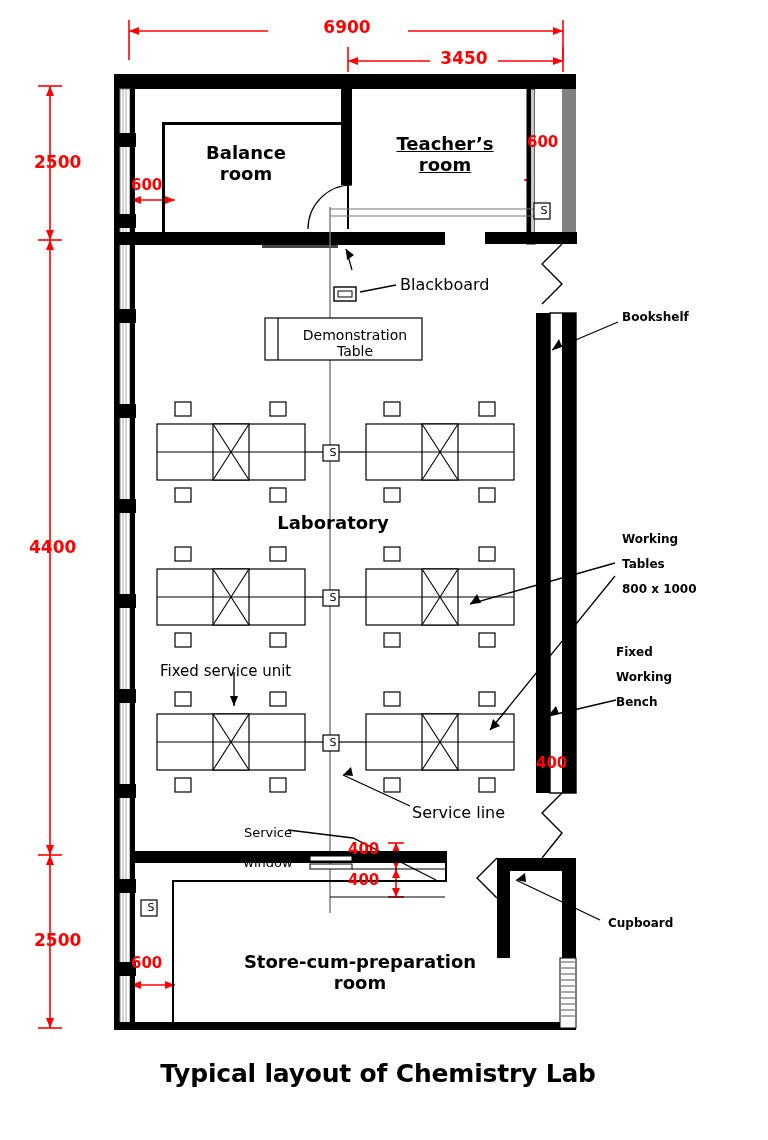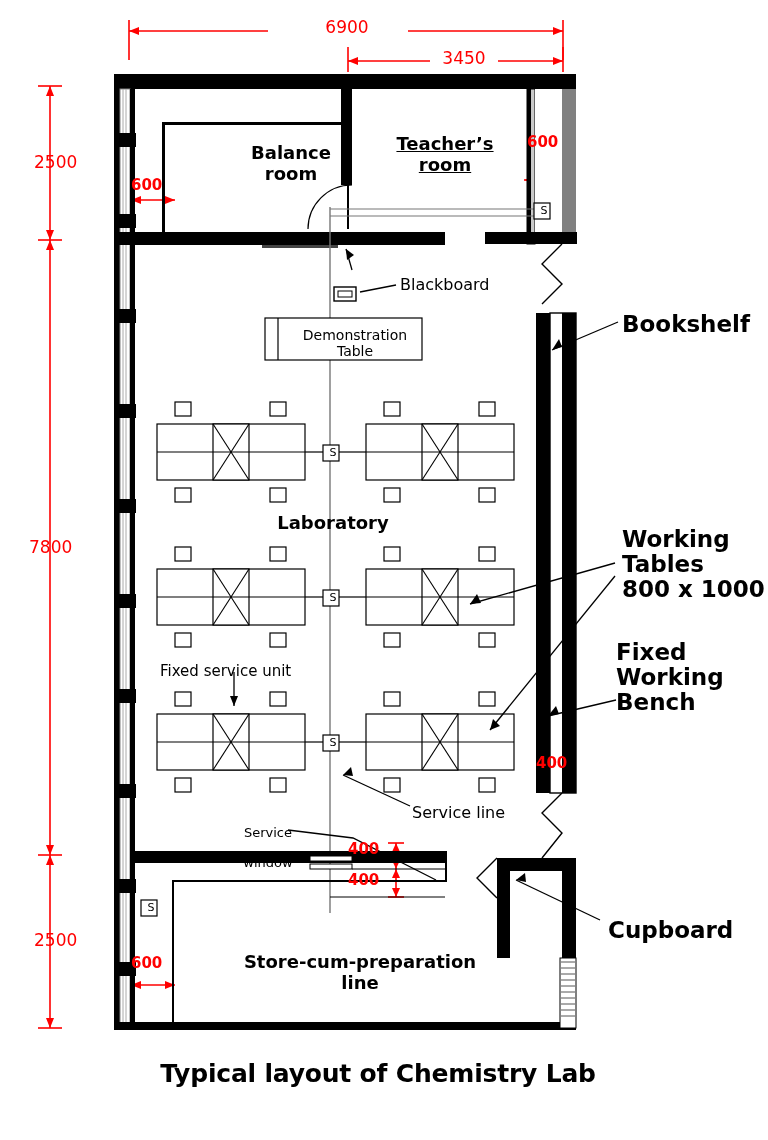--- a/index.html
+++ b/index.html
@@ -2,23 +2,23 @@
 <html><head>
 <meta charset="utf-8">
 <style>
   html,body{margin:0;padding:0;background:#ffffff;}
   body{width:768px;height:1140px;position:relative;font-family:"DejaVu Sans",sans-serif;overflow:hidden;}
   #canvas{position:absolute;left:0;top:0;width:768px;height:1140px;}
   .lbl{position:absolute;font-family:"DejaVu Sans",sans-serif;color:#000;white-space:pre;line-height:1.15;}
   .ctr{text-align:center;}
   .title{font-size:25px;font-weight:bold;letter-spacing:-0.2px;}
   .roomname{font-size:18px;font-weight:bold;}
-  .callout{font-size:23px;font-weight:bold;}
+  .callout{font-size:12px;font-weight:bold;}
   .small{font-size:14px;}
-  .dim{font-size:17px;font-weight:normal;color:#ff0000;}
+  .dim{font-size:17px;font-weight:bold;color:#ff0000;}
   .dimsm{font-size:15px;font-weight:bold;color:#ff0000;}
 </style>
 </head>
 <body>
 
 <svg id="canvas" viewBox="0 0 768 1140">
 
   <g stroke="#ff0000" stroke-width="1.6" fill="none">
 
     <line x1="129" y1="20" x2="129" y2="60"></line>
@@ -274,36 +274,36 @@
     <rect x="323" y="445" width="16" height="16" fill="#fff" stroke="#000" stroke-width="1.2"></rect>
     <rect x="323" y="590" width="16" height="16" fill="#fff" stroke="#000" stroke-width="1.2"></rect>
     <rect x="323" y="735" width="16" height="16" fill="#fff" stroke="#000" stroke-width="1.2"></rect>
     <rect x="141" y="900" width="16" height="16" fill="#fff" stroke="#000" stroke-width="1.2"></rect>
   </g>
 </svg>
 
 <div class="lbl dim ctr" style="left:297px;top:18px;width:100px;">6900</div>
 <div class="lbl dim ctr" style="left:414px;top:49px;width:100px;">3450</div>
 <div class="lbl dim" style="left:34px;top:153px;">2500</div>
-<div class="lbl dim" style="left:29px;top:538px;">7800</div>
+<div class="lbl dim" style="left:29px;top:538px;">4400</div>
 <div class="lbl dim" style="left:34px;top:931px;">2500</div>
 <div class="lbl dimsm" style="left:131px;top:177px;">600</div>
 <div class="lbl dimsm" style="left:527px;top:134px;">600</div>
 <div class="lbl dimsm" style="left:536px;top:755px;">400</div>
 <div class="lbl dimsm" style="left:348px;top:841px;">400</div>
 <div class="lbl dimsm" style="left:348px;top:872px;">400</div>
 <div class="lbl dimsm" style="left:131px;top:955px;">600</div>
 
-<div class="lbl roomname ctr" style="left:172px;top:143px;width:160px;white-space:pre-line;padding-left:39px;">Balance
+<div class="lbl roomname ctr" style="left:166px;top:143px;width:160px;white-space:pre-line;">Balance
 room</div>
 <div class="lbl roomname ctr" style="left:370px;top:134px;width:150px;white-space:pre-line;text-decoration:underline;">Teacher’s
 room</div>
 <div class="lbl roomname ctr" style="left:258px;top:513px;width:150px;">Laboratory</div>
 <div class="lbl roomname ctr" style="left:200px;top:952px;width:320px;white-space:pre-line;">Store-cum-preparation
-line</div>
+room</div>
 
 <div class="lbl small" style="left:400px;top:276px;font-size:16px;text-align:right;">Blackboard</div>
 <div class="lbl small ctr" style="left:288px;top:327px;width:134px;line-height:16px;white-space:pre-line;">Demonstration
 Table</div>
 <div class="lbl callout" style="left:622px;top:311px;">Bookshelf</div>
 <div class="lbl callout" style="left:622px;top:527px;line-height:25px;white-space:pre-line;">Working
 Tables
 800 x 1000</div>
 <div class="lbl callout" style="left:616px;top:640px;line-height:25px;white-space:pre-line;">Fixed
 Working

